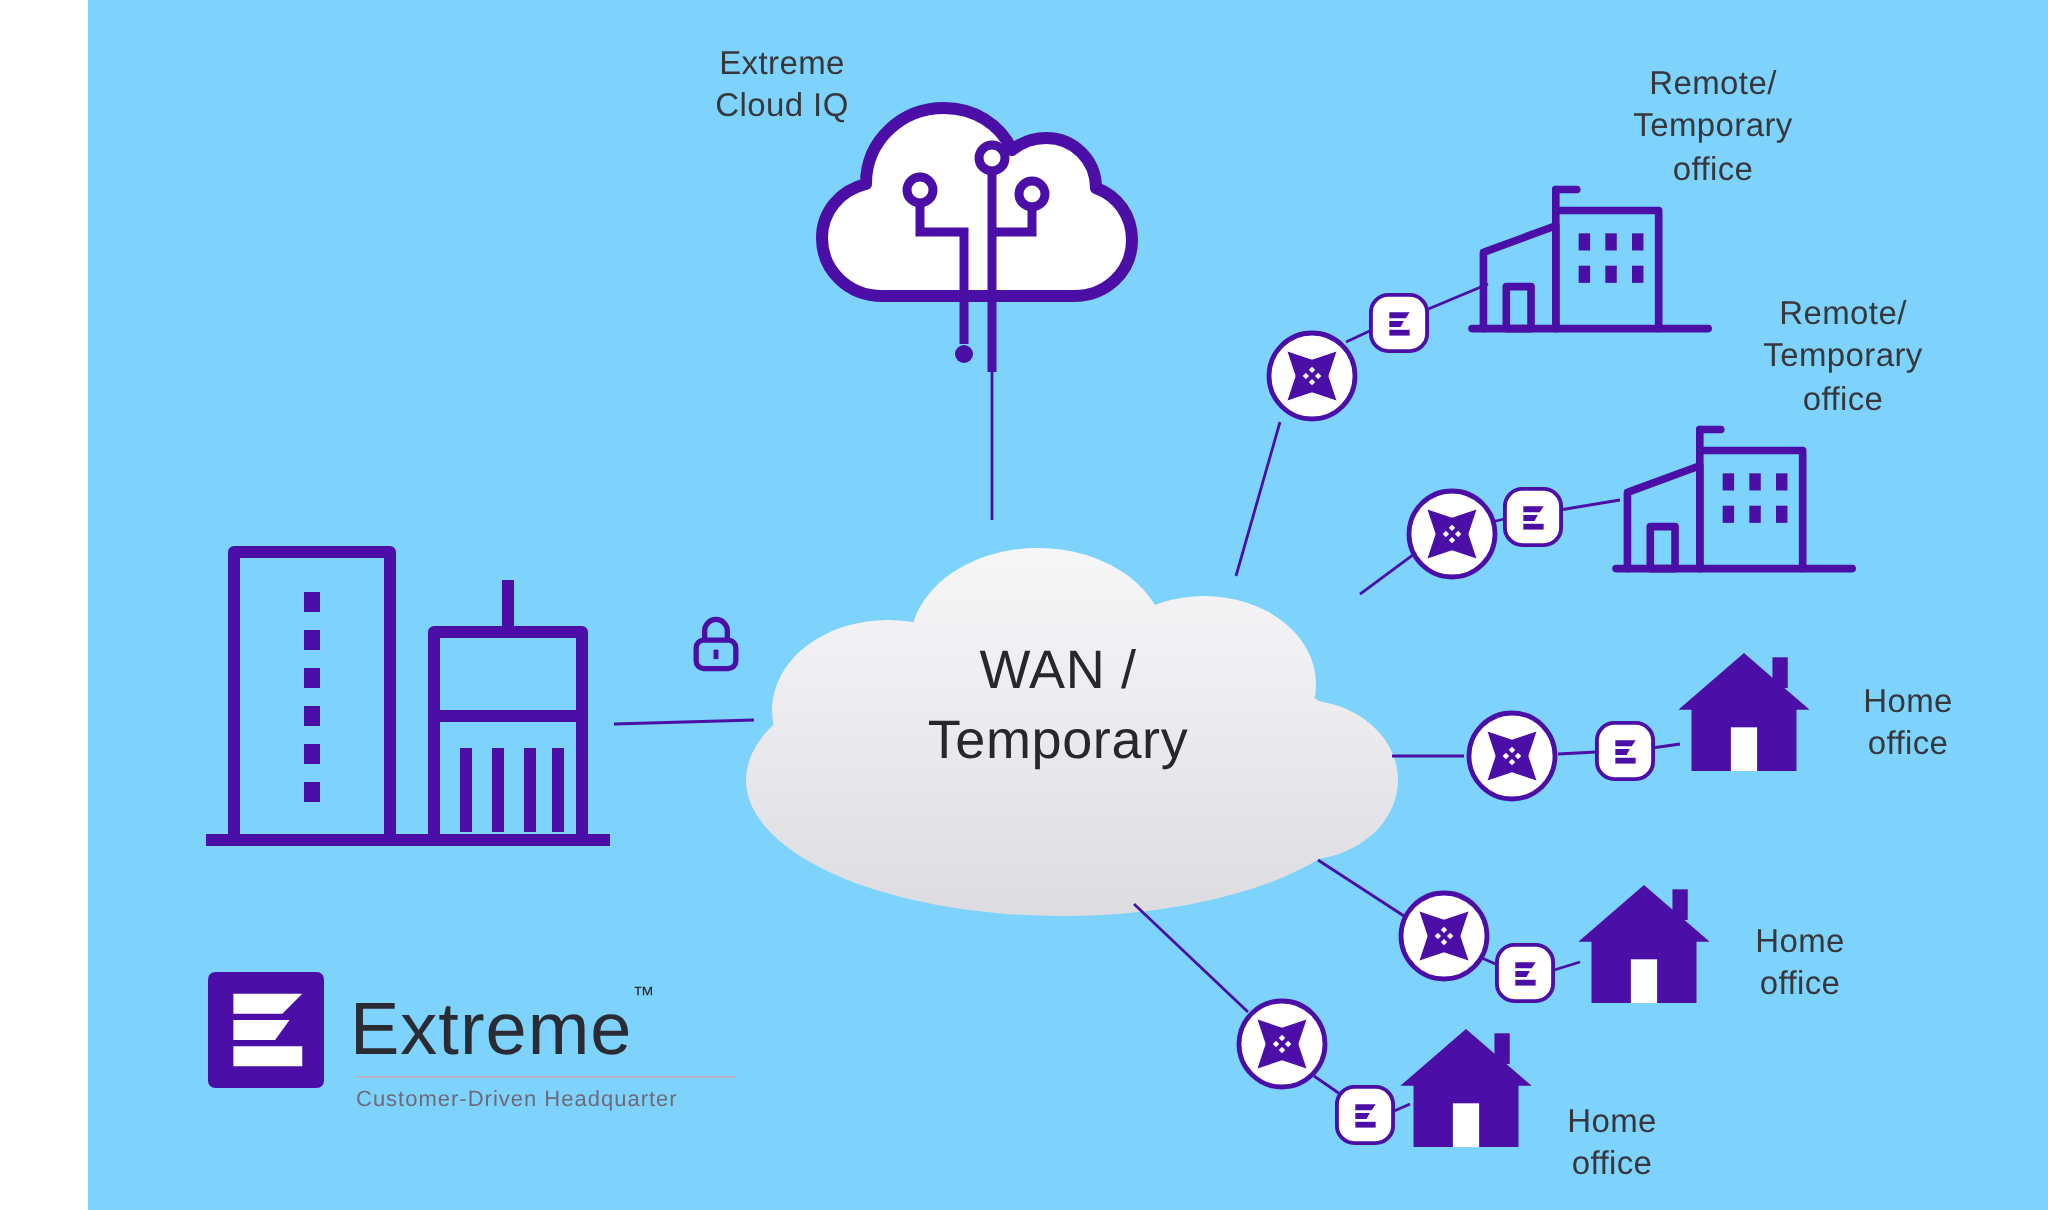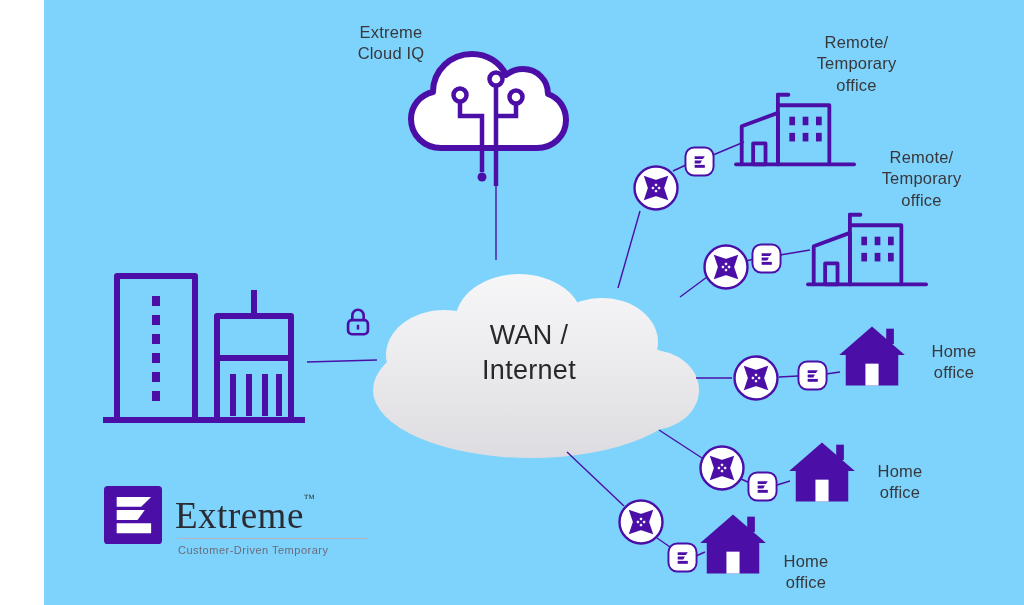--- a/index.html
+++ b/index.html
@@ -173,21 +173,21 @@
   <svg class="icon" style="left:55px;top:262px;" width="210" height="165">
       <use href="#sym-hq"></use>
     </svg>
 
 
   <svg class="icon" style="left:297px;top:305px;" width="34" height="34">
       <use href="#sym-lock"></use>
     </svg>
 
   <div class="wan-label" style="left:390px;top:318px;width:190px;">WAN /
-Internet</div>
+Temporary</div>
 
   <svg class="icon" style="left:588px;top:164px;" width="48" height="48">
       <use href="#sym-router"></use>
     </svg>
   <svg class="icon" style="left:658px;top:243px;" width="48" height="48">
       <use href="#sym-router"></use>
     </svg>
   <svg class="icon" style="left:688px;top:354px;" width="48" height="48">
       <use href="#sym-router"></use>
     </svg>
@@ -242,18 +242,18 @@
 
   <svg class="icon" style="left:654px;top:512px;" width="70" height="64">
       <use href="#sym-house"></use>
     </svg>
   <div class="label" style="left:712px;top:551px;width:100px;">Home
 office</div>
 
   <svg class="icon" style="left:60px;top:486px;" width="58" height="58">
       <use href="#sym-elogo"></use>
     </svg>
-  <div class="brand" style="left:131px;top:492px;font-family:Liberation Serif, serif;">
+  <div class="brand" style="left:131px;top:492px;">
     <span>Extreme</span><sup>™</sup>
   </div>
-  <div class="tagline" style="left:134px;top:538px;">Customer-Driven Temporary</div>
+  <div class="tagline" style="left:134px;top:538px;">Customer-Driven Headquarter</div>
 
 </div>
 
 </body></html>

